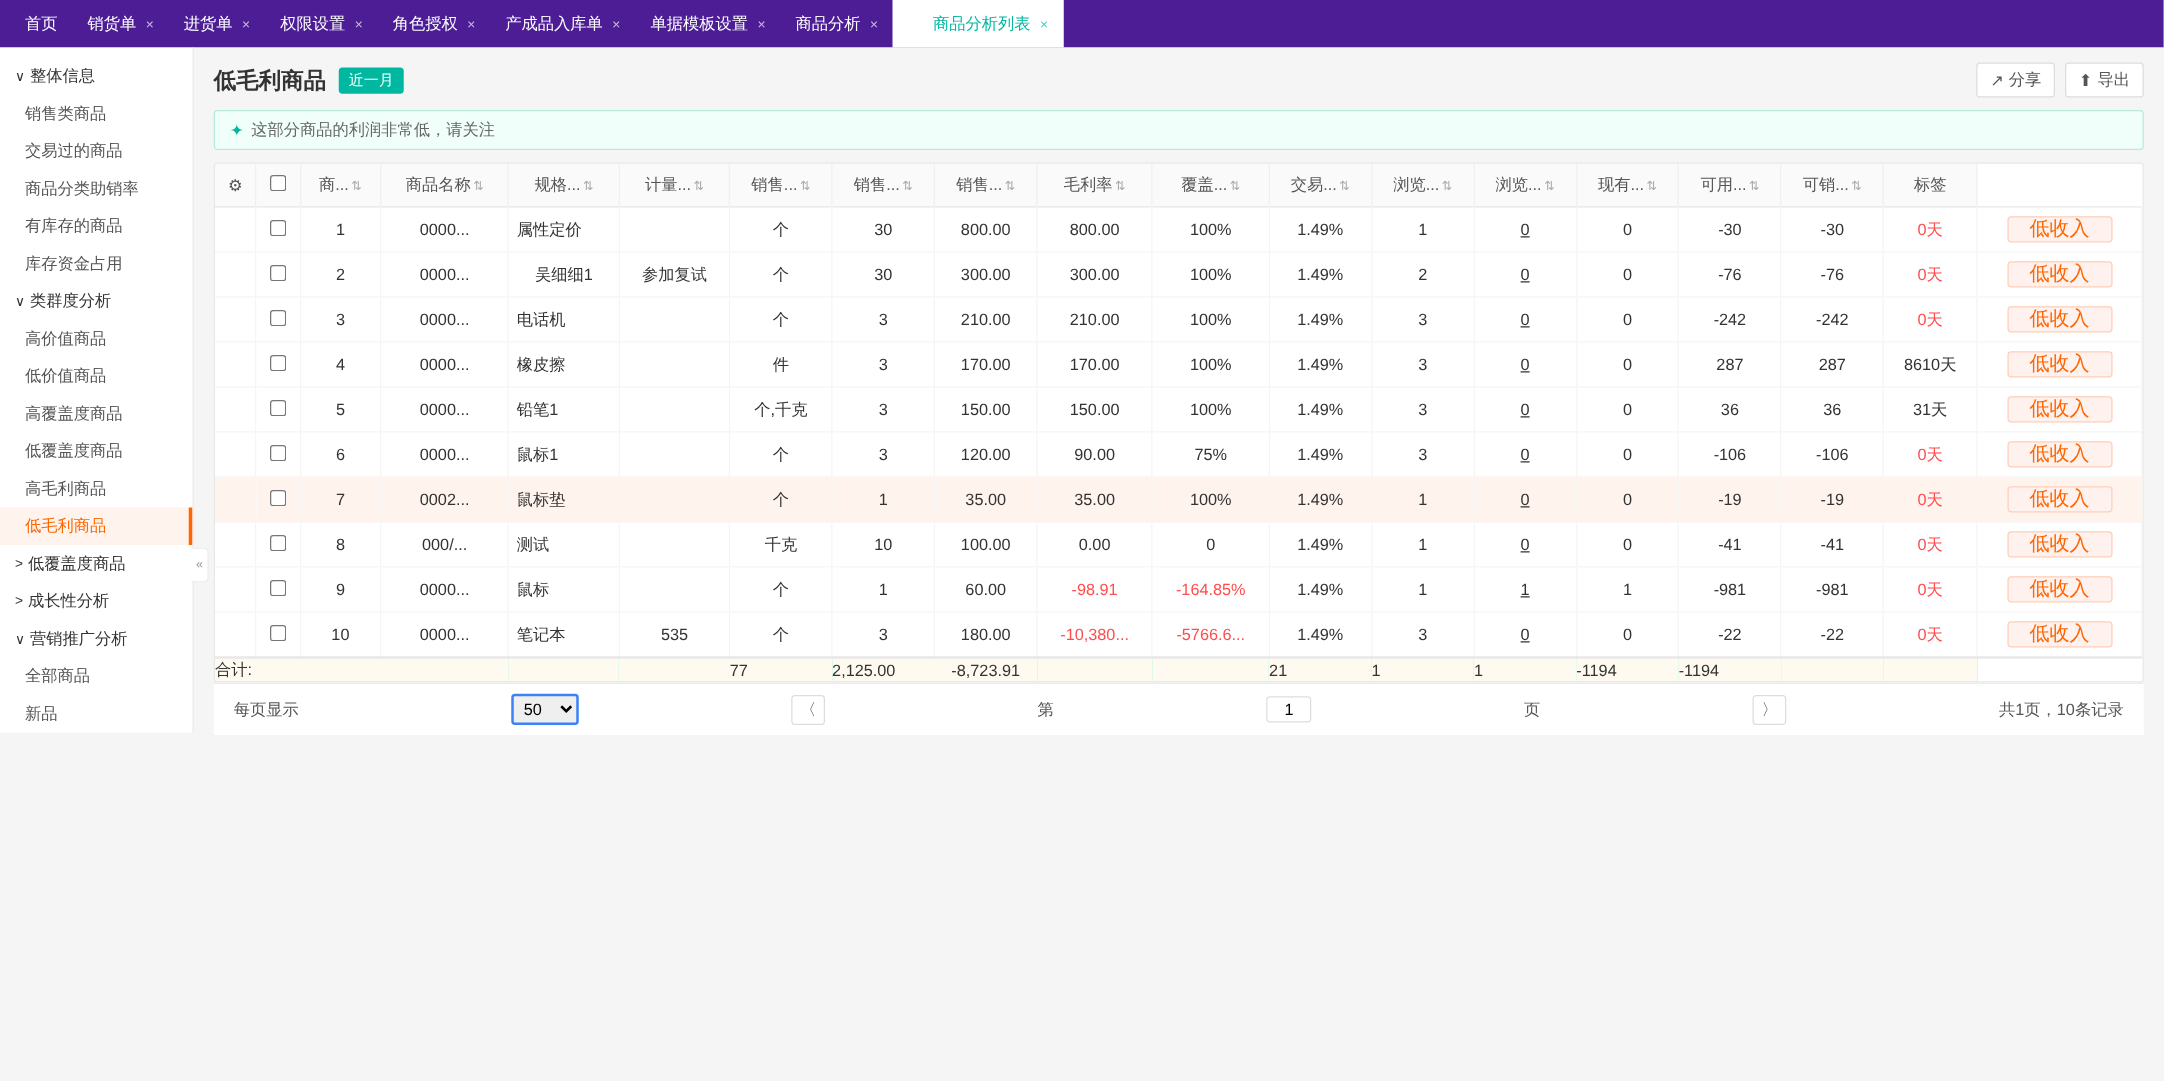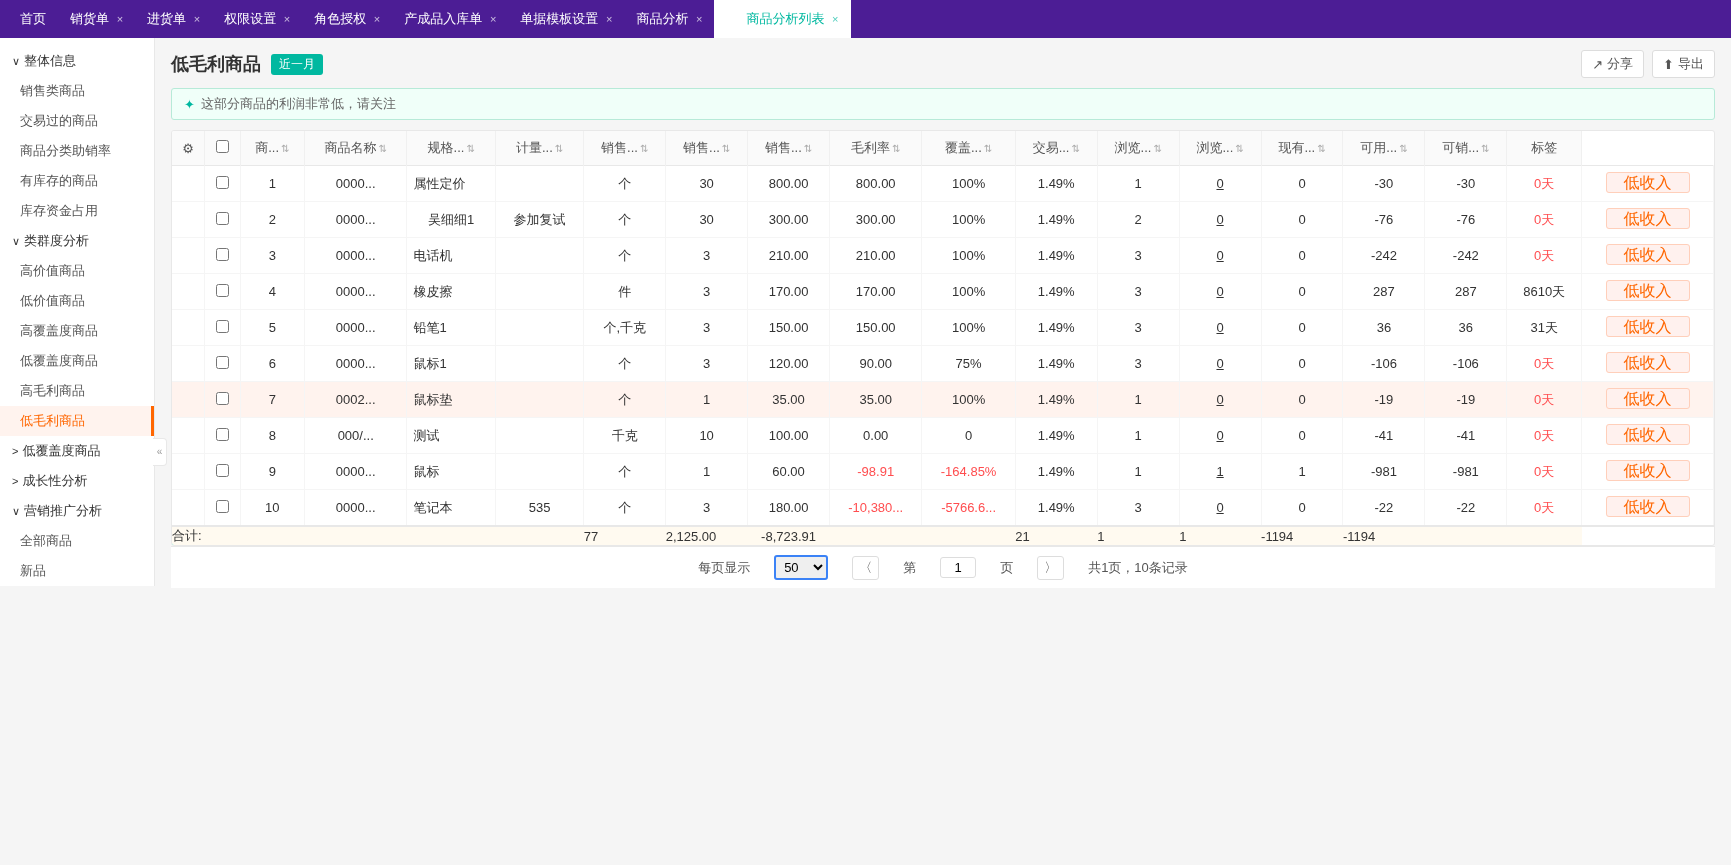--- a/index.html
+++ b/index.html
@@ -193,21 +193,21 @@
     .footer-row td {
       background: #fffaf0;
       color: #333;
       font-weight: 500;
     }
 
     
     .table-footer {
       display: flex;
       align-items: center;
-      justify-content: center;
+      justify-content: space-between;
       padding: 8px 16px;
       background: #fff;
       border-top: 1px solid #e8e8e8;
       gap: 24px;
       font-size: 13px;
       color: #555;
     }
     .page-size-select {
       border: 2px solid #3b82f6;
       border-radius: 3px;

